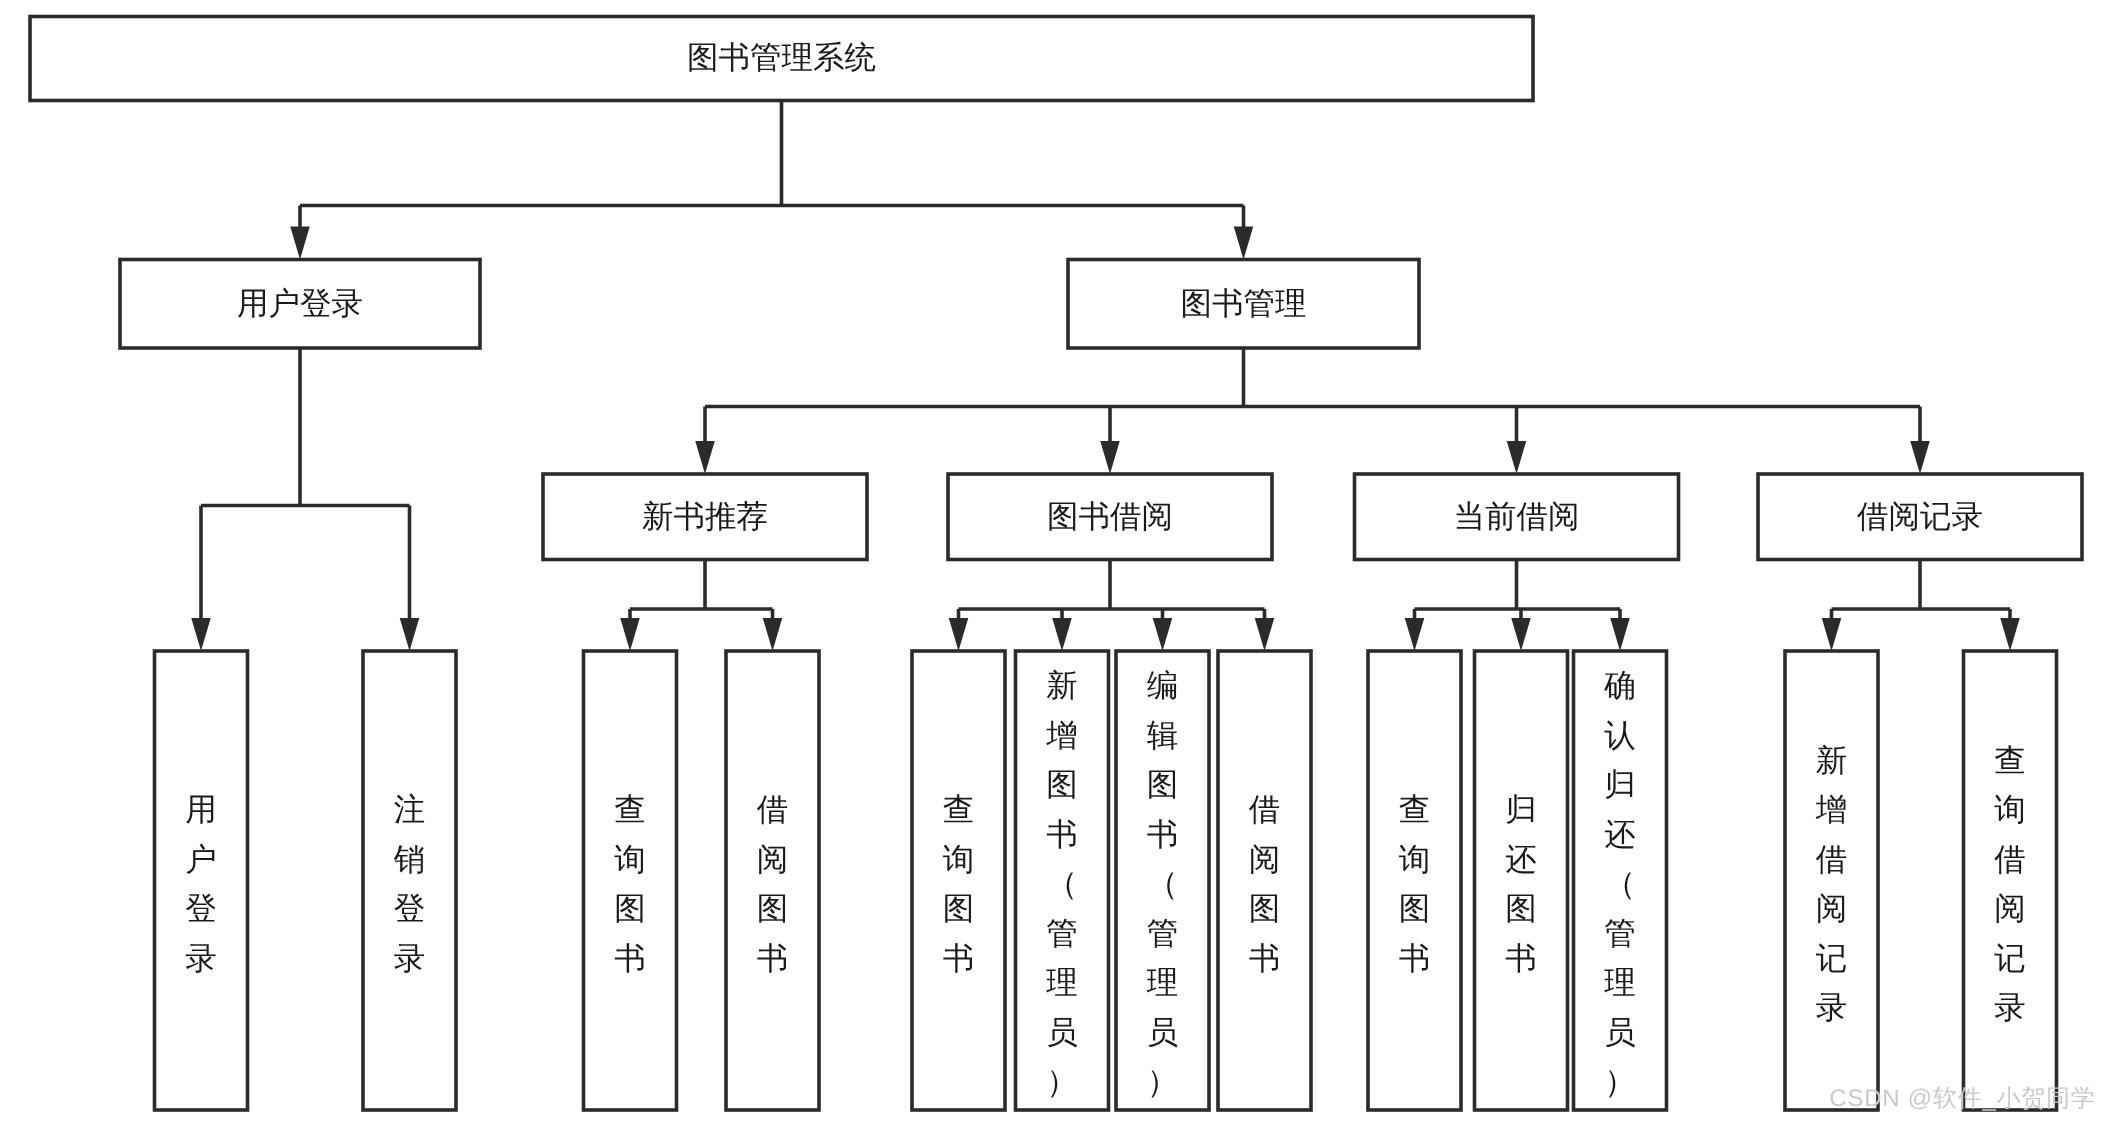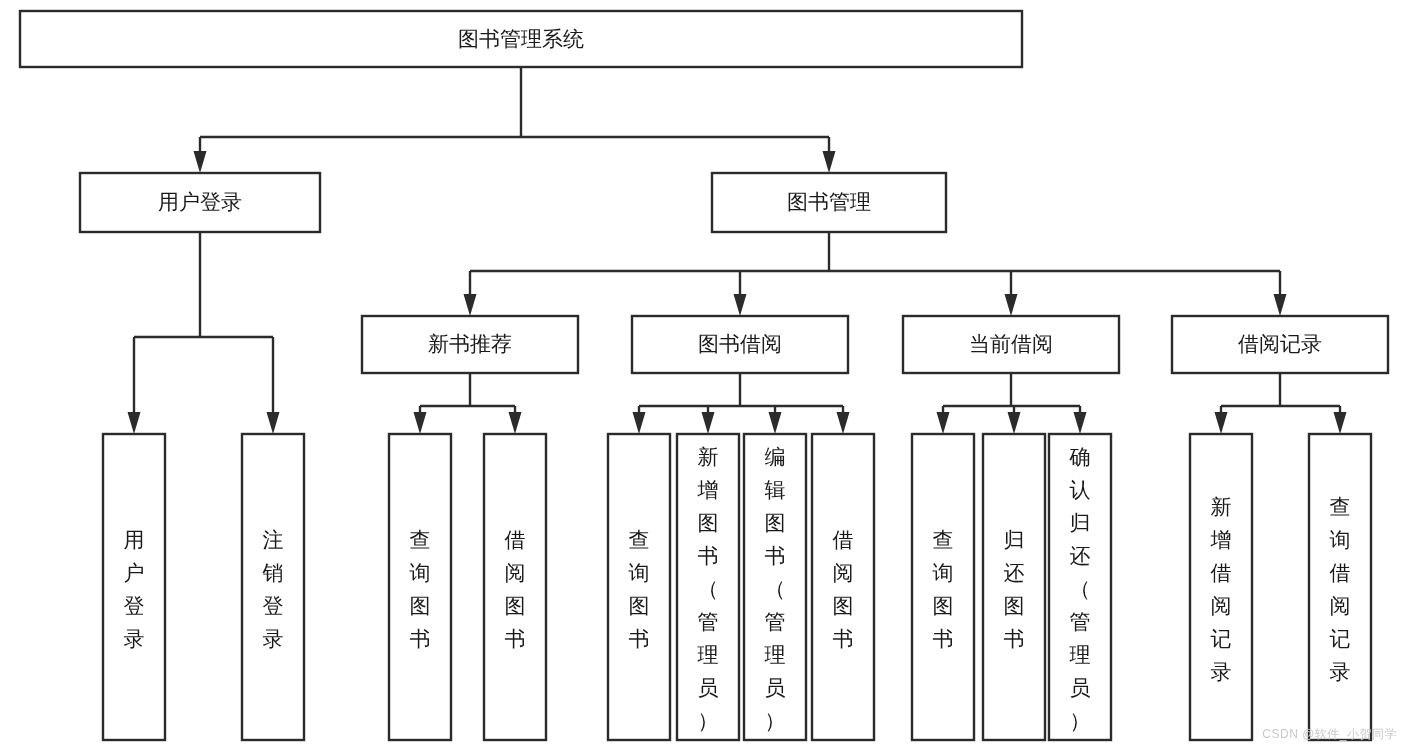--- a/index.html
+++ b/index.html
@@ -53,21 +53,21 @@
   }
   .arrow-head {
     fill: #2b2b2b;
     stroke: none;
   }
   .watermark-text {
     position: absolute;
     right: 8px;
     bottom: 4px;
     color: #c9c9c9;
-    font-size: 12px;
+    font-size: 16px;
     font-family: "Liberation Sans", "DejaVu Sans", sans-serif;
     letter-spacing: 0.5px;
     white-space: nowrap;
     user-select: none;
   }
 </style>
 </head>
 <body>
 
 <div id="diagram-root">

